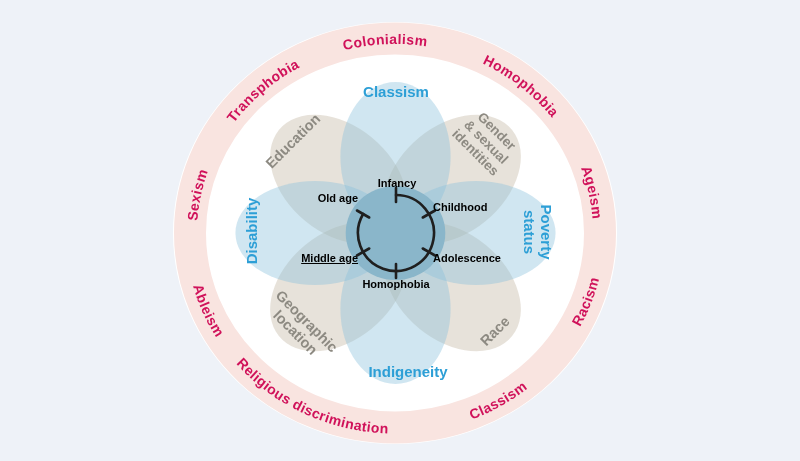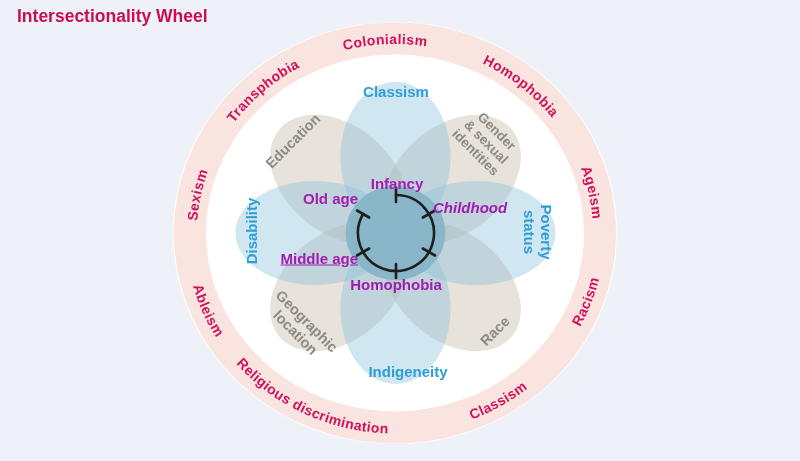--- a/index.html
+++ b/index.html
@@ -4,35 +4,34 @@
 <style>
   html,body{margin:0;padding:0;}
   body{font-family:"Liberation Sans", sans-serif;}
   #stage{position:relative;width:800px;height:461px;background:#eef2f8;overflow:hidden;}
   .title{position:absolute;left:17px;top:6px;font-size:17.5px;font-weight:bold;color:#cb0e53;}
   svg{position:absolute;left:0;top:0;}
   .ring-label{font-size:14px;font-weight:bold;fill:#d0125a;letter-spacing:.4px;}
   .overlay{position:absolute;transform:translate(-50%,-50%);white-space:pre-line;text-align:center;line-height:1.12;}
   .blue{color:#2d9fd6;font-weight:bold;font-size:15px;}
   .gray{color:#8d8a82;font-weight:600;font-size:14.5px;}
-  .life{position:absolute;color:#a21caf;font-weight:bold;font-size:15px;white-space:nowrap;}
+  .life{position:absolute;color:#000000;font-weight:bold;font-size:11px;white-space:nowrap;}
   .life.center{transform:translate(-50%,-50%);}
   .life.left-anch{transform:translateY(-50%);}
   .life.right-anch{transform:translateY(-50%);}
   .rot45{transform:translate(-50%,-50%) rotate(45deg);}
   .rot-45{transform:translate(-50%,-50%) rotate(-45deg);}
   .rot90{transform:translate(-50%,-50%) rotate(90deg);}
   .rot-90{transform:translate(-50%,-50%) rotate(-90deg);}
 </style>
 </head>
 <body>
 
 <div id="stage">
 
-  <div class="title">Intersectionality Wheel</div>
 
   <svg width="800" height="461" viewBox="0 0 800 461">
     <defs>
       <path id="rp-cw" d="M 197 233 A 198 189 0 1 1 593 233 A 198 189 0 1 1 197 233"></path>
       <path id="rp-ccw" d="M 185.5 233 A 209.5 200.5 0 1 0 604.5 233 A 209.5 200.5 0 1 0 185.5 233"></path>
     </defs>
 
     <ellipse cx="395" cy="233" rx="222" ry="211" fill="#ffffff"></ellipse>
 
     <ellipse cx="395" cy="233" rx="205" ry="194.5" fill="none" stroke="#f9e4e0" stroke-width="32"></ellipse>
@@ -87,18 +86,19 @@
   <div class="overlay blue rot90" style="left:537px;top:232px;">Poverty
 status</div>
   <div class="overlay gray rot-45" style="left:495px;top:331px;">Race</div>
   <div class="overlay blue" style="left:396px;top:372px;margin-left:12px;">Indigeneity</div>
   <div class="overlay gray rot45" style="left:301px;top:327px;">Geographic
 location</div>
   <div class="overlay blue rot-90" style="left:252px;top:231px;">Disability</div>
   <div class="overlay gray rot-45" style="left:293px;top:141px;">Education</div>
 
   <div class="life center" style="left:397px;top:183px;">Infancy</div>
-  <div class="life left-anch" style="left:433px;top:207px;font-style:italic;">Childhood</div>
+  <div class="life left-anch" style="left:433px;top:207px;">Childhood</div>
+  <div class="life left-anch" style="left:433px;top:258px;">Adolescence</div>
   <div class="life center" style="left:396px;top:284px;">Homophobia</div>
   <div class="life right-anch" style="right:442px;top:258px;text-decoration:underline;">Middle age</div>
   <div class="life right-anch" style="right:442px;top:198px;">Old age</div>
 
 </div>
 
 </body></html>

